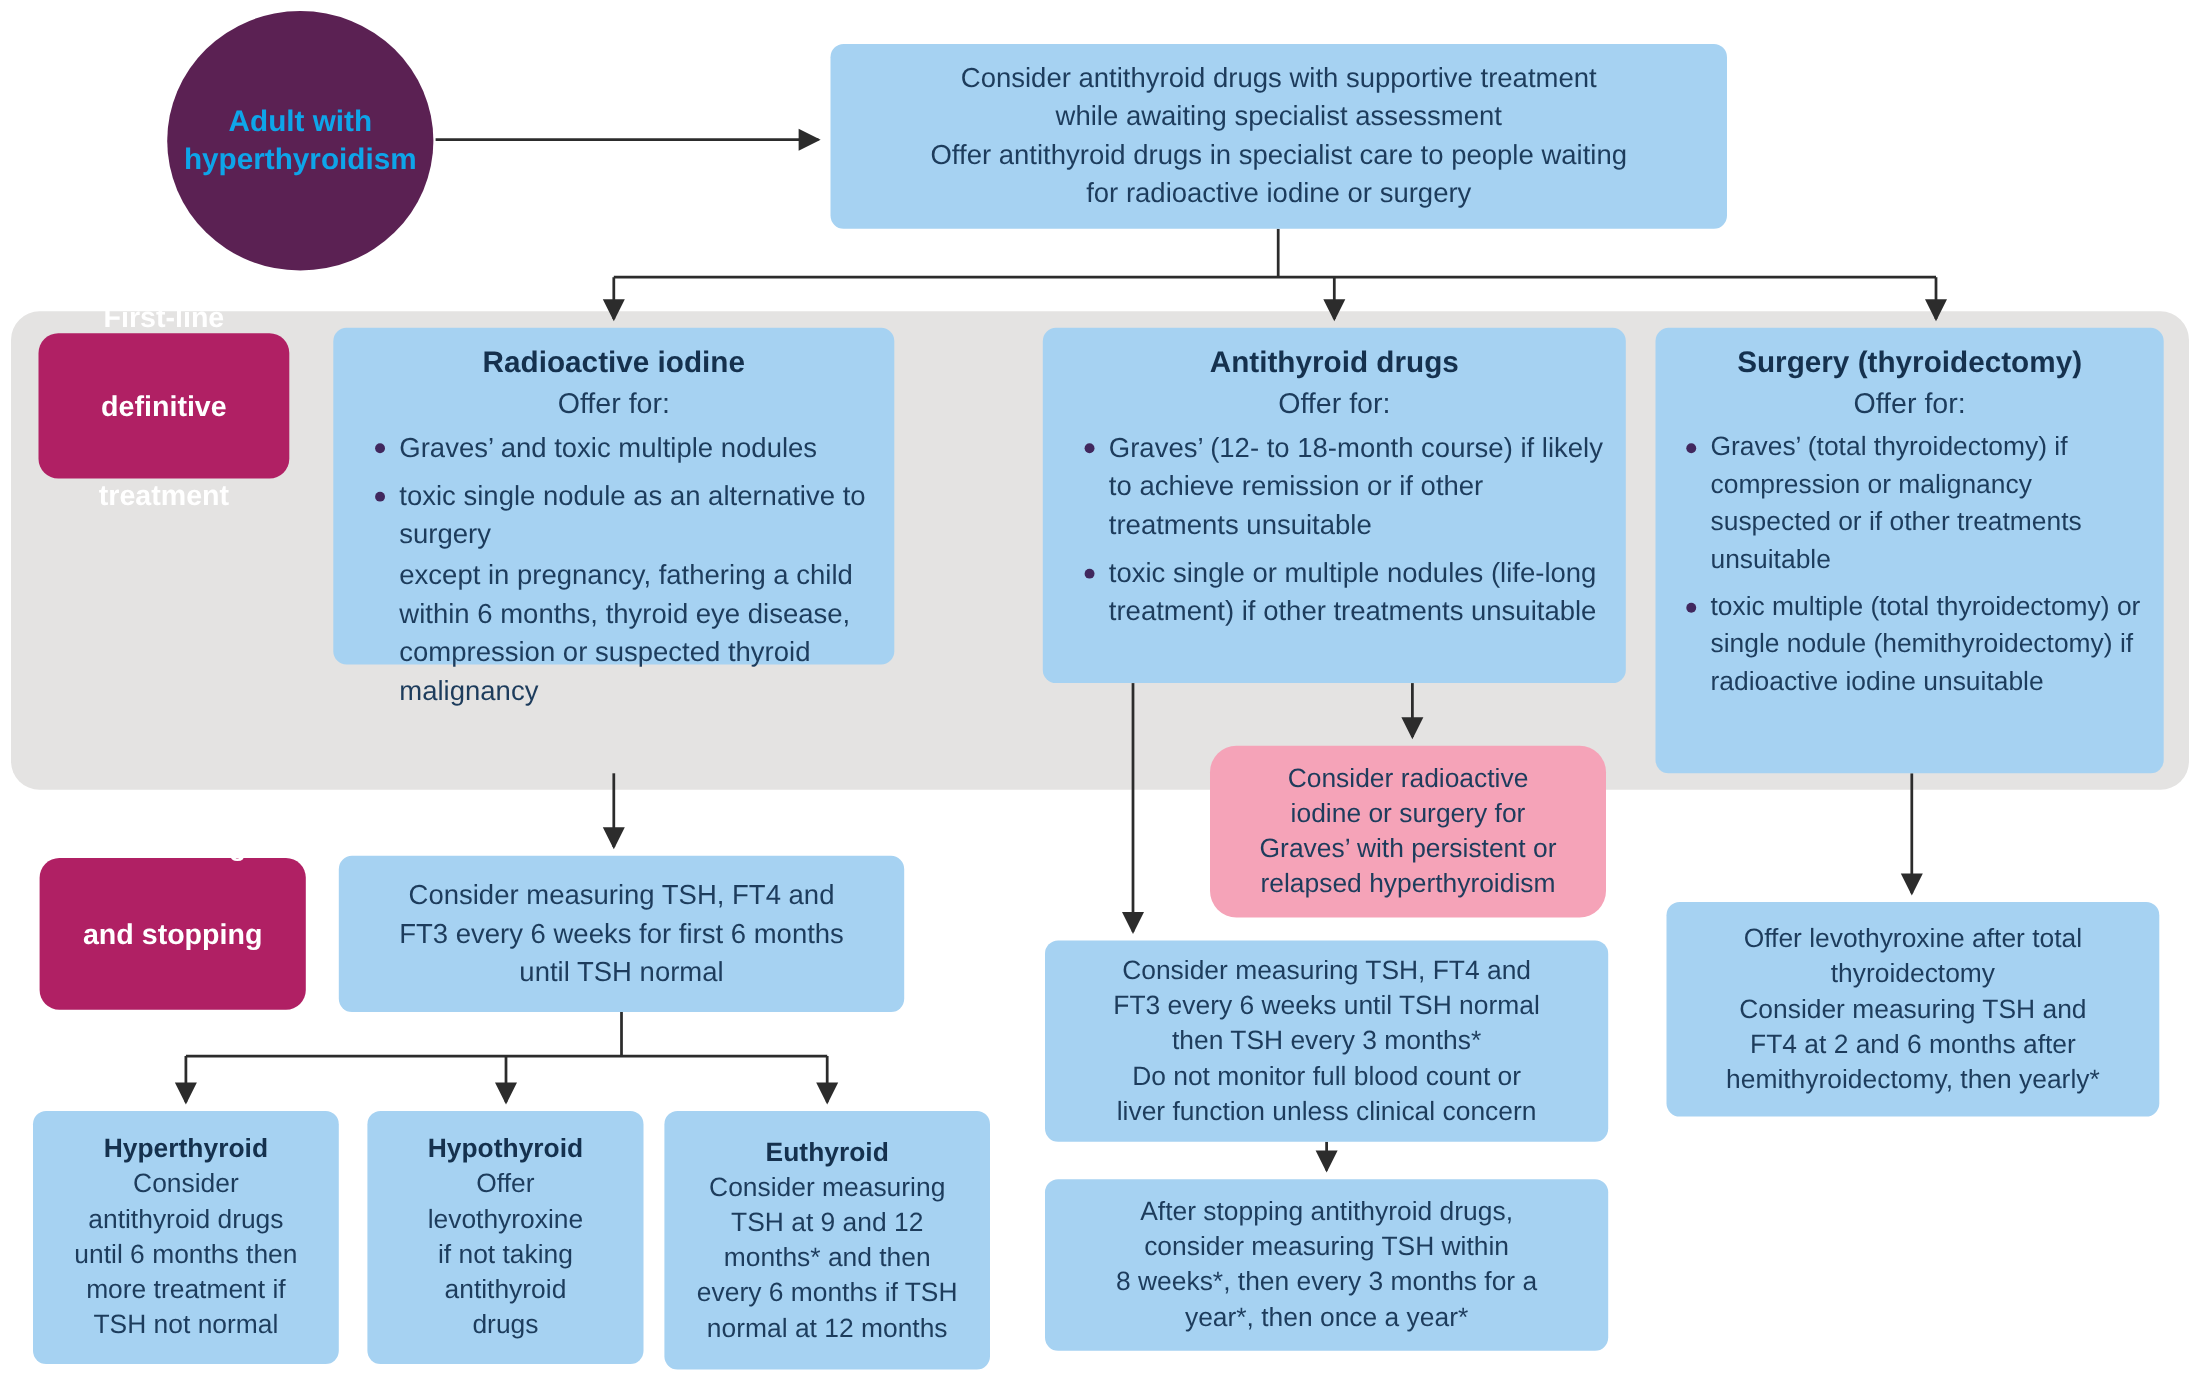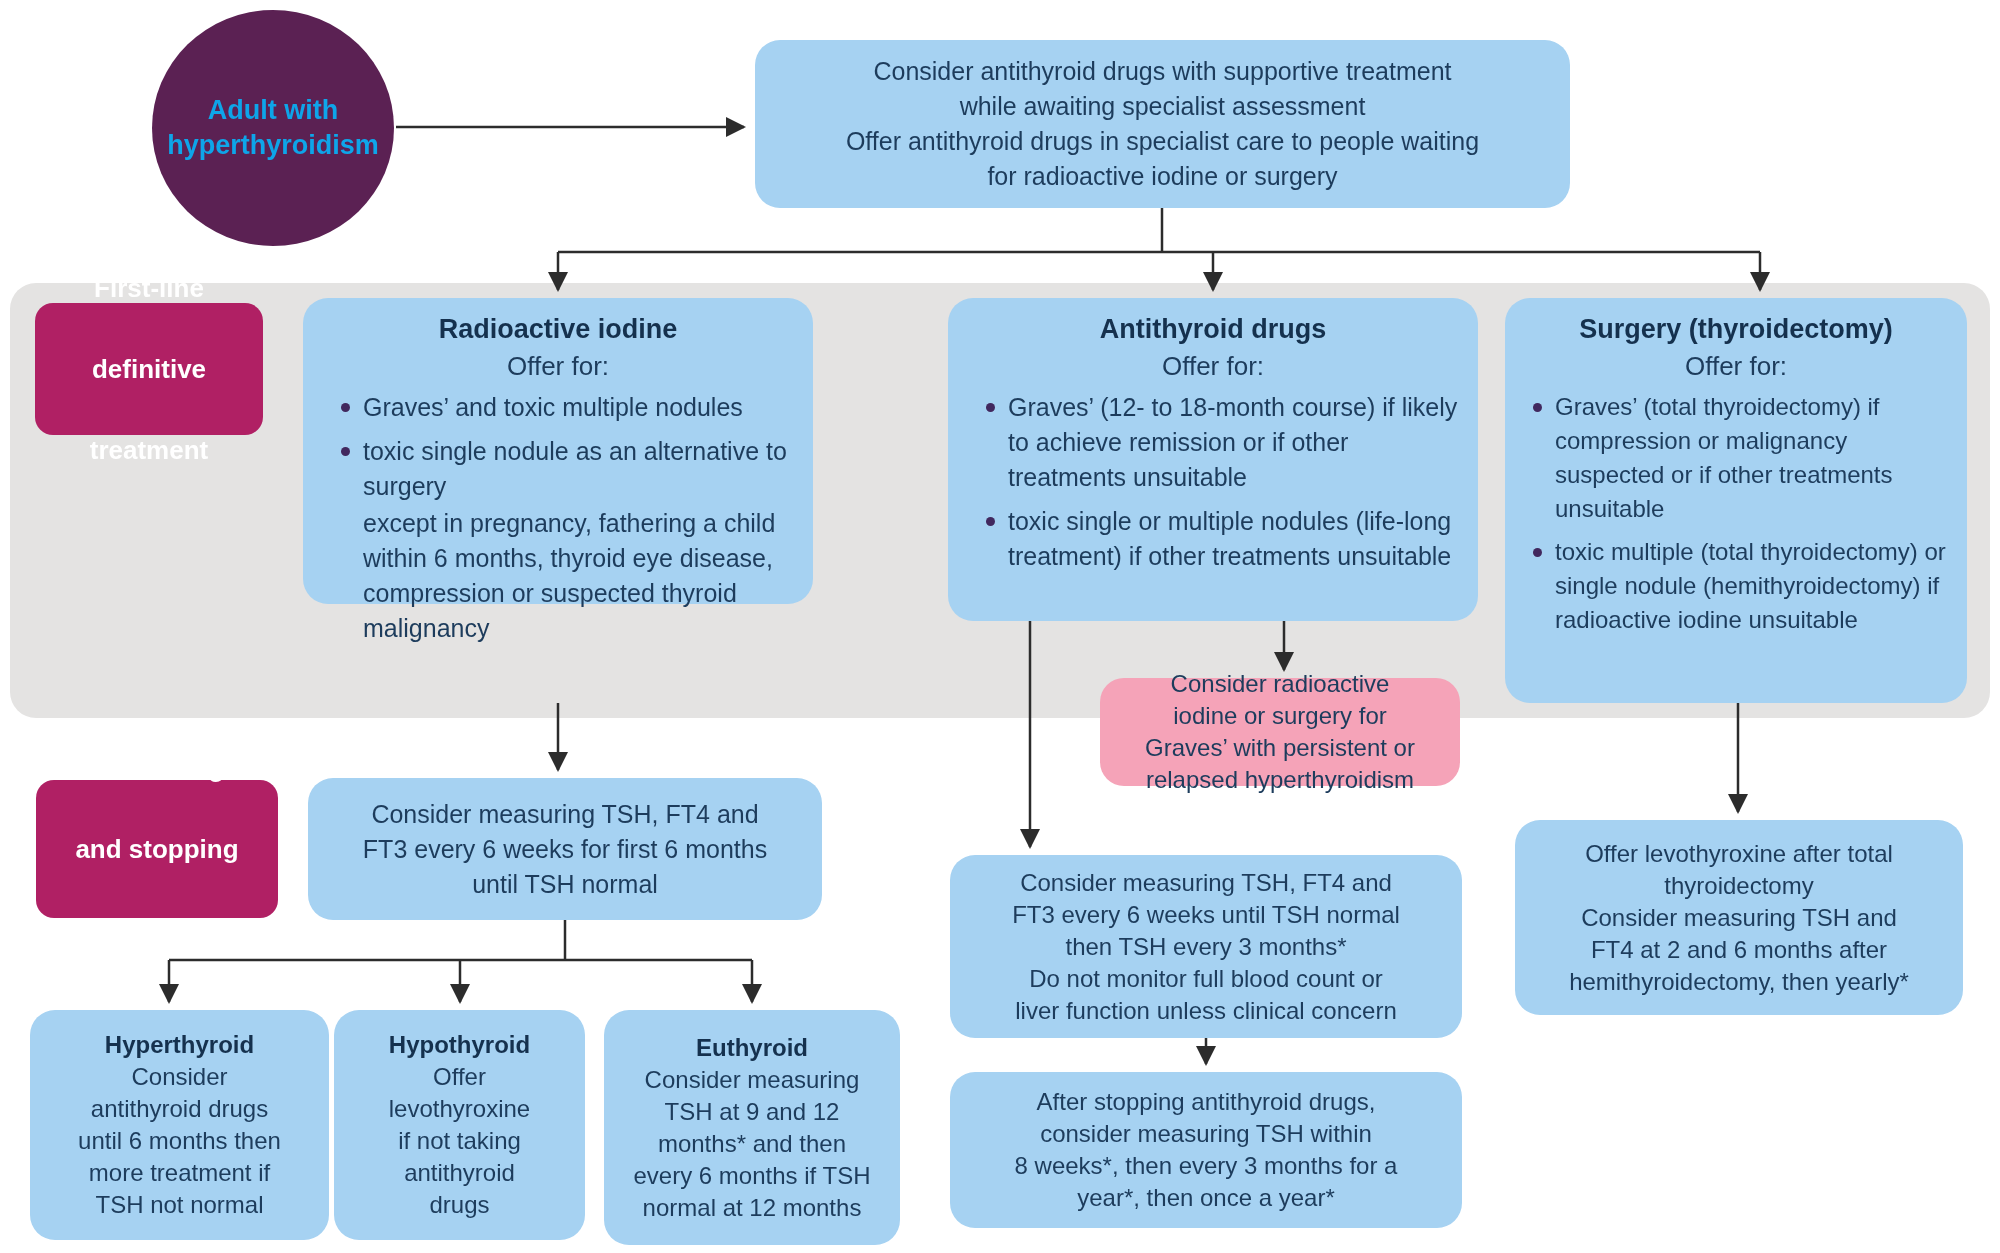--- a/index.html
+++ b/index.html
@@ -12,21 +12,21 @@
   .band{
     position:absolute;left:10px;top:283px;width:1980px;height:435px;
     background:var(--band,#e4e3e2);border-radius:26px;
   }
   svg.connectors{position:absolute;left:0;top:0;z-index:1;}
   .node{
     position:absolute;box-sizing:border-box;z-index:2;
     display:flex;flex-direction:column;align-items:center;justify-content:center;
     text-align:center;
   }
-  .blue{background:var(--node-blue,#a6d2f2);border-radius:25px;}
+  .blue{background:var(--node-blue,#a6d2f2);border-radius:12px;}
   .pink{background:var(--node-pink,#f5a3b8);border-radius:24px;}
   .label{
     background:var(--label-magenta,#b02064);border-radius:18px;
     color:#fff;font-weight:bold;font-size:26px;line-height:34px;gap:47px;
   }
   .start-circle{
     background:var(--start-purple,#5b2153);border-radius:50%;
     color:#0ea5e9;font-weight:bold;font-size:27px;line-height:35px;
   }
   .f25 .line{font-size:25px;line-height:35px;}
@@ -133,40 +133,40 @@
         <span class="dot"></span>
         <span class="btext">Graves’ (total thyroidectomy) if compression or malignancy suspected or if other treatments unsuitable</span>
       </div>
       <div class="bullet" style="padding-left:14px;">
         <span class="dot"></span>
         <span class="btext">toxic multiple (total thyroidectomy) or single nodule (hemithyroidectomy) if radioactive iodine unsuitable</span>
       </div>
     </div>
   </div>
 
-  <div class="node pink f24" style="left:1100px;top:678px;width:360px;height:108px;">
+  <div class="node pink f24" style="left:1100px;top:678px;width:360px;height:156px;">
     <div class="line">Consider radioactive</div>
     <div class="line">iodine or surgery for</div>
     <div class="line">Graves’ with persistent or</div>
     <div class="line">relapsed hyperthyroidism</div>
   </div>
 
   <div class="node label" style="left:36px;top:780px;width:242px;height:138px;">
     <div class="line">Monitoring</div>
     <div class="line">and stopping</div>
     <div class="line">treatment</div>
   </div>
 
   <div class="node blue f25" style="left:308px;top:778px;width:514px;height:142px;">
     <div class="line">Consider measuring TSH, FT4 and</div>
     <div class="line">FT3 every 6 weeks for first 6 months</div>
     <div class="line">until TSH normal</div>
   </div>
 
-  <div class="node blue f24" style="left:30px;top:1010px;width:299px;height:230px;">
+  <div class="node blue f24" style="left:30px;top:1010px;width:278px;height:230px;">
     <div class="line node-title outcome-title">Hyperthyroid</div>
     <div class="line">Consider</div>
     <div class="line">antithyroid drugs</div>
     <div class="line">until 6 months then</div>
     <div class="line">more treatment if</div>
     <div class="line">TSH not normal</div>
   </div>
 
   <div class="node blue f24" style="left:334px;top:1010px;width:251px;height:230px;">
     <div class="line node-title outcome-title">Hypothyroid</div>

